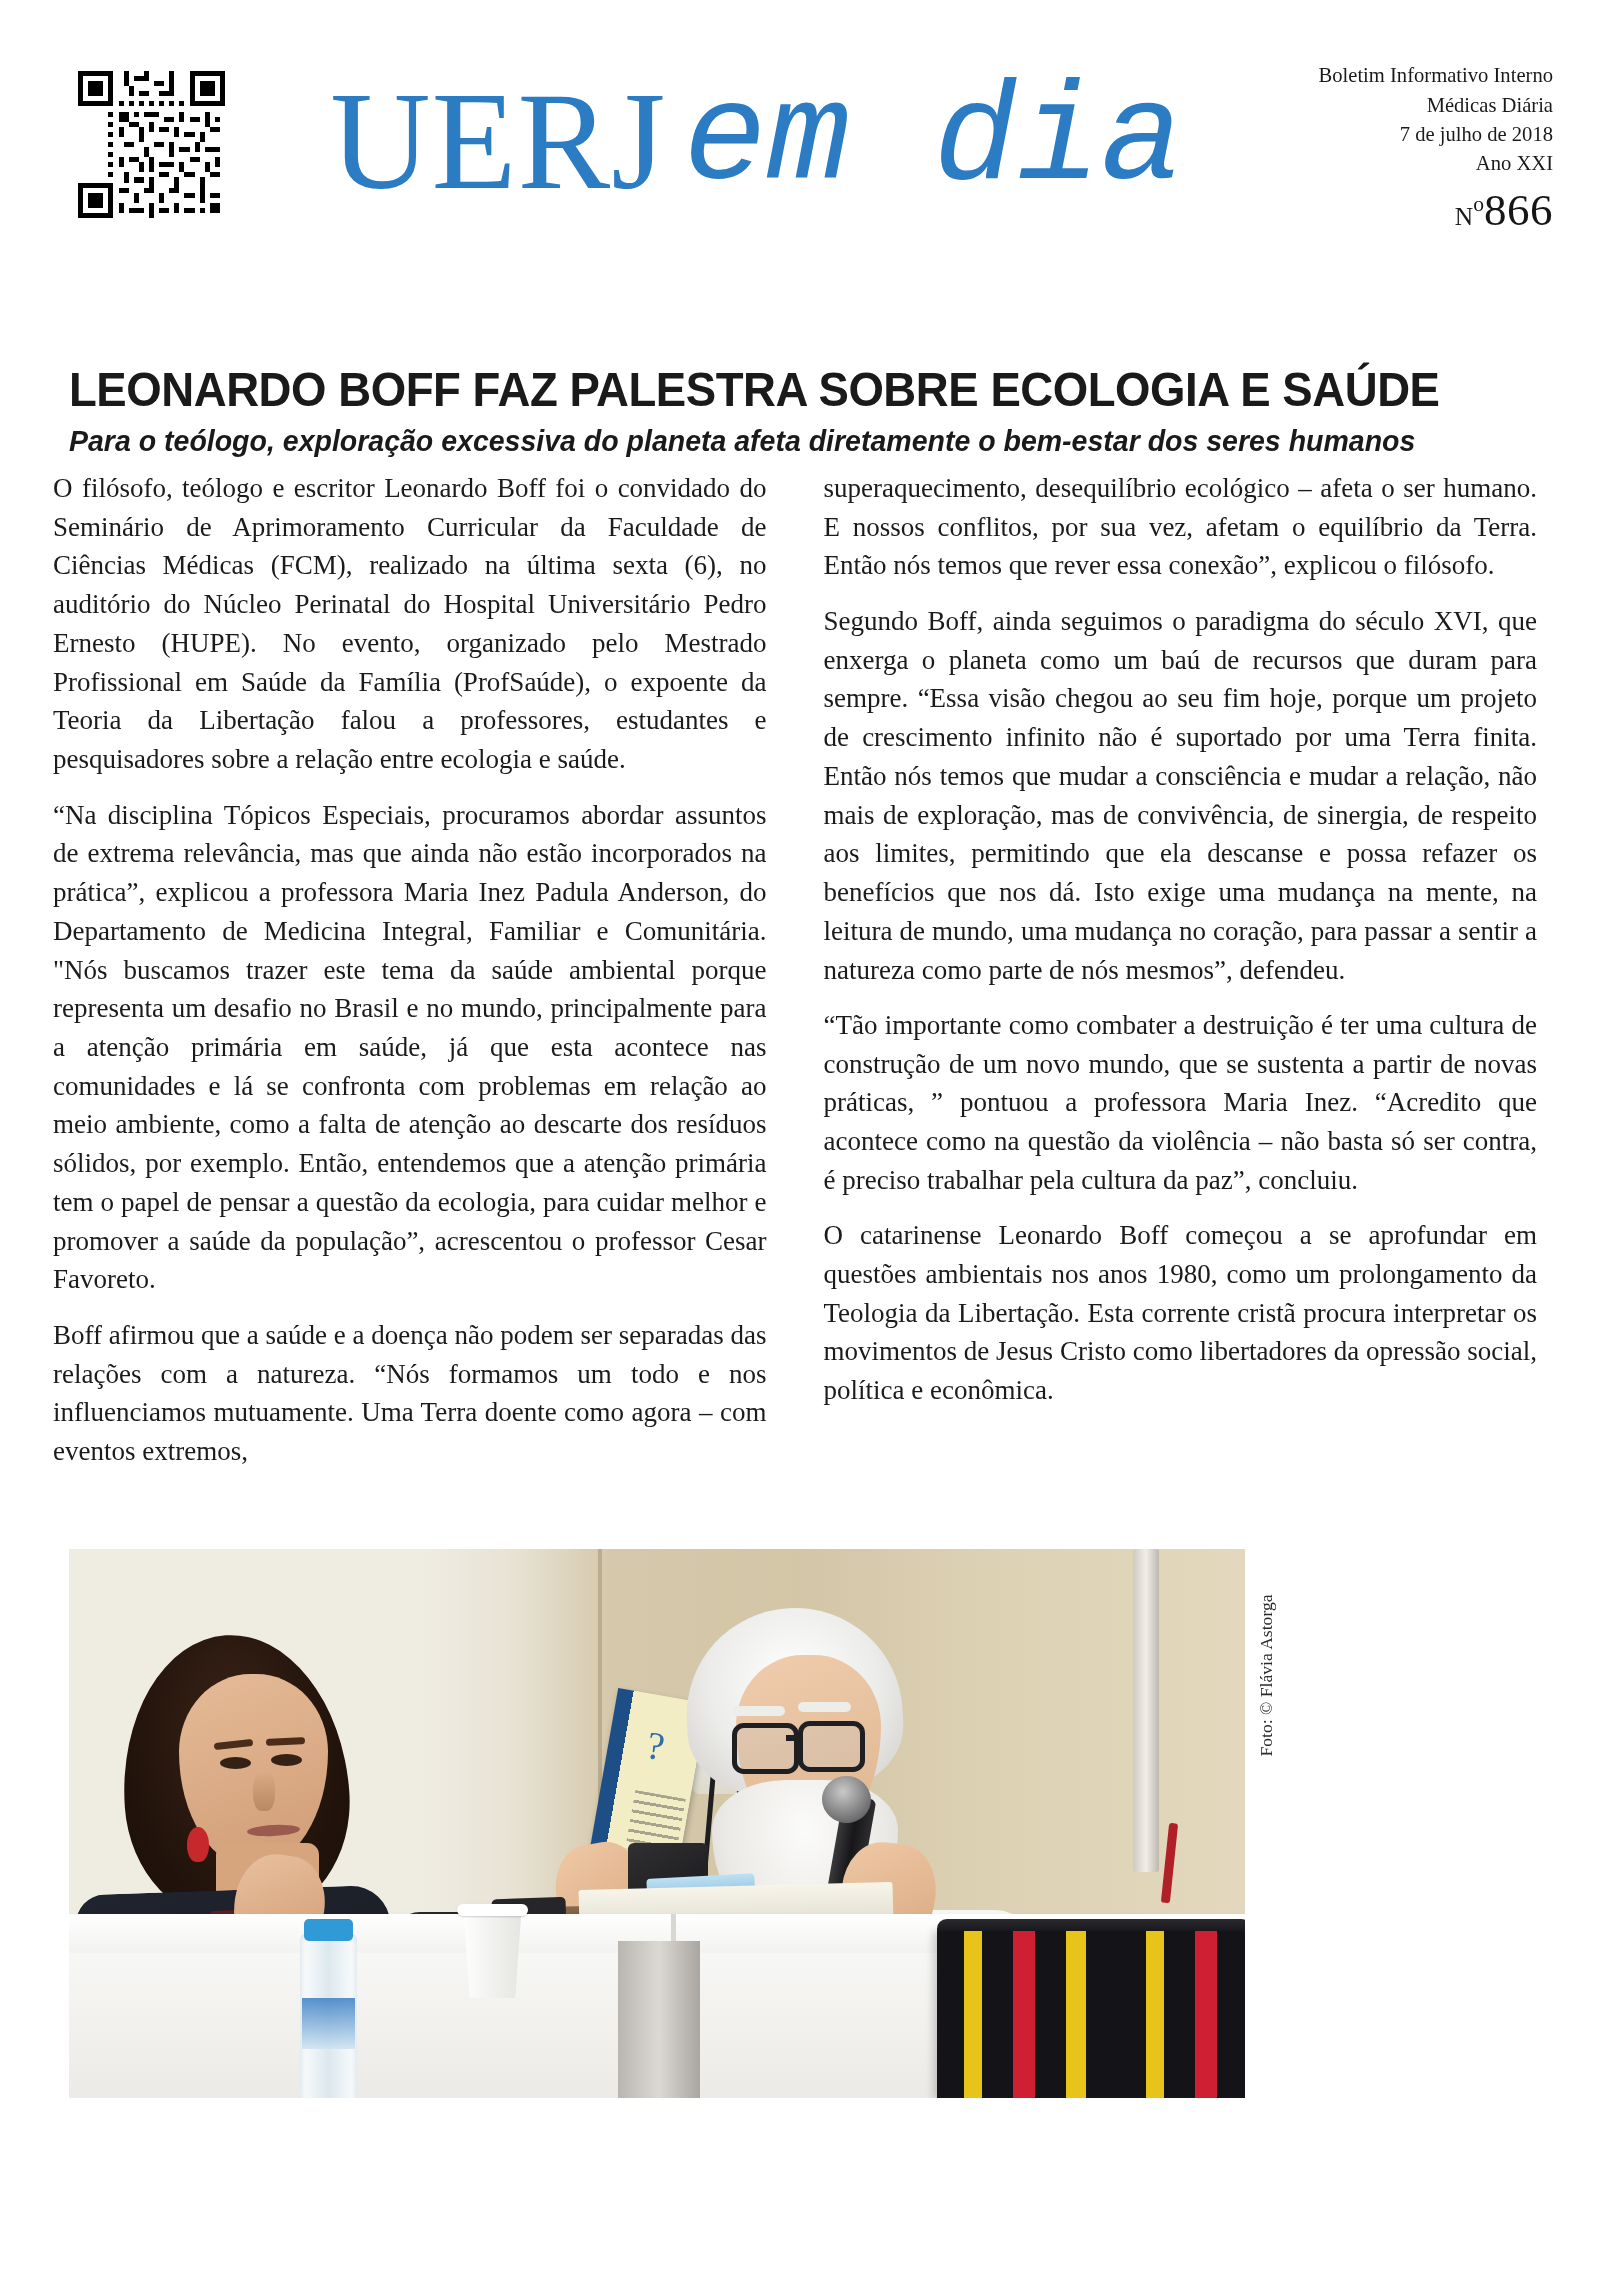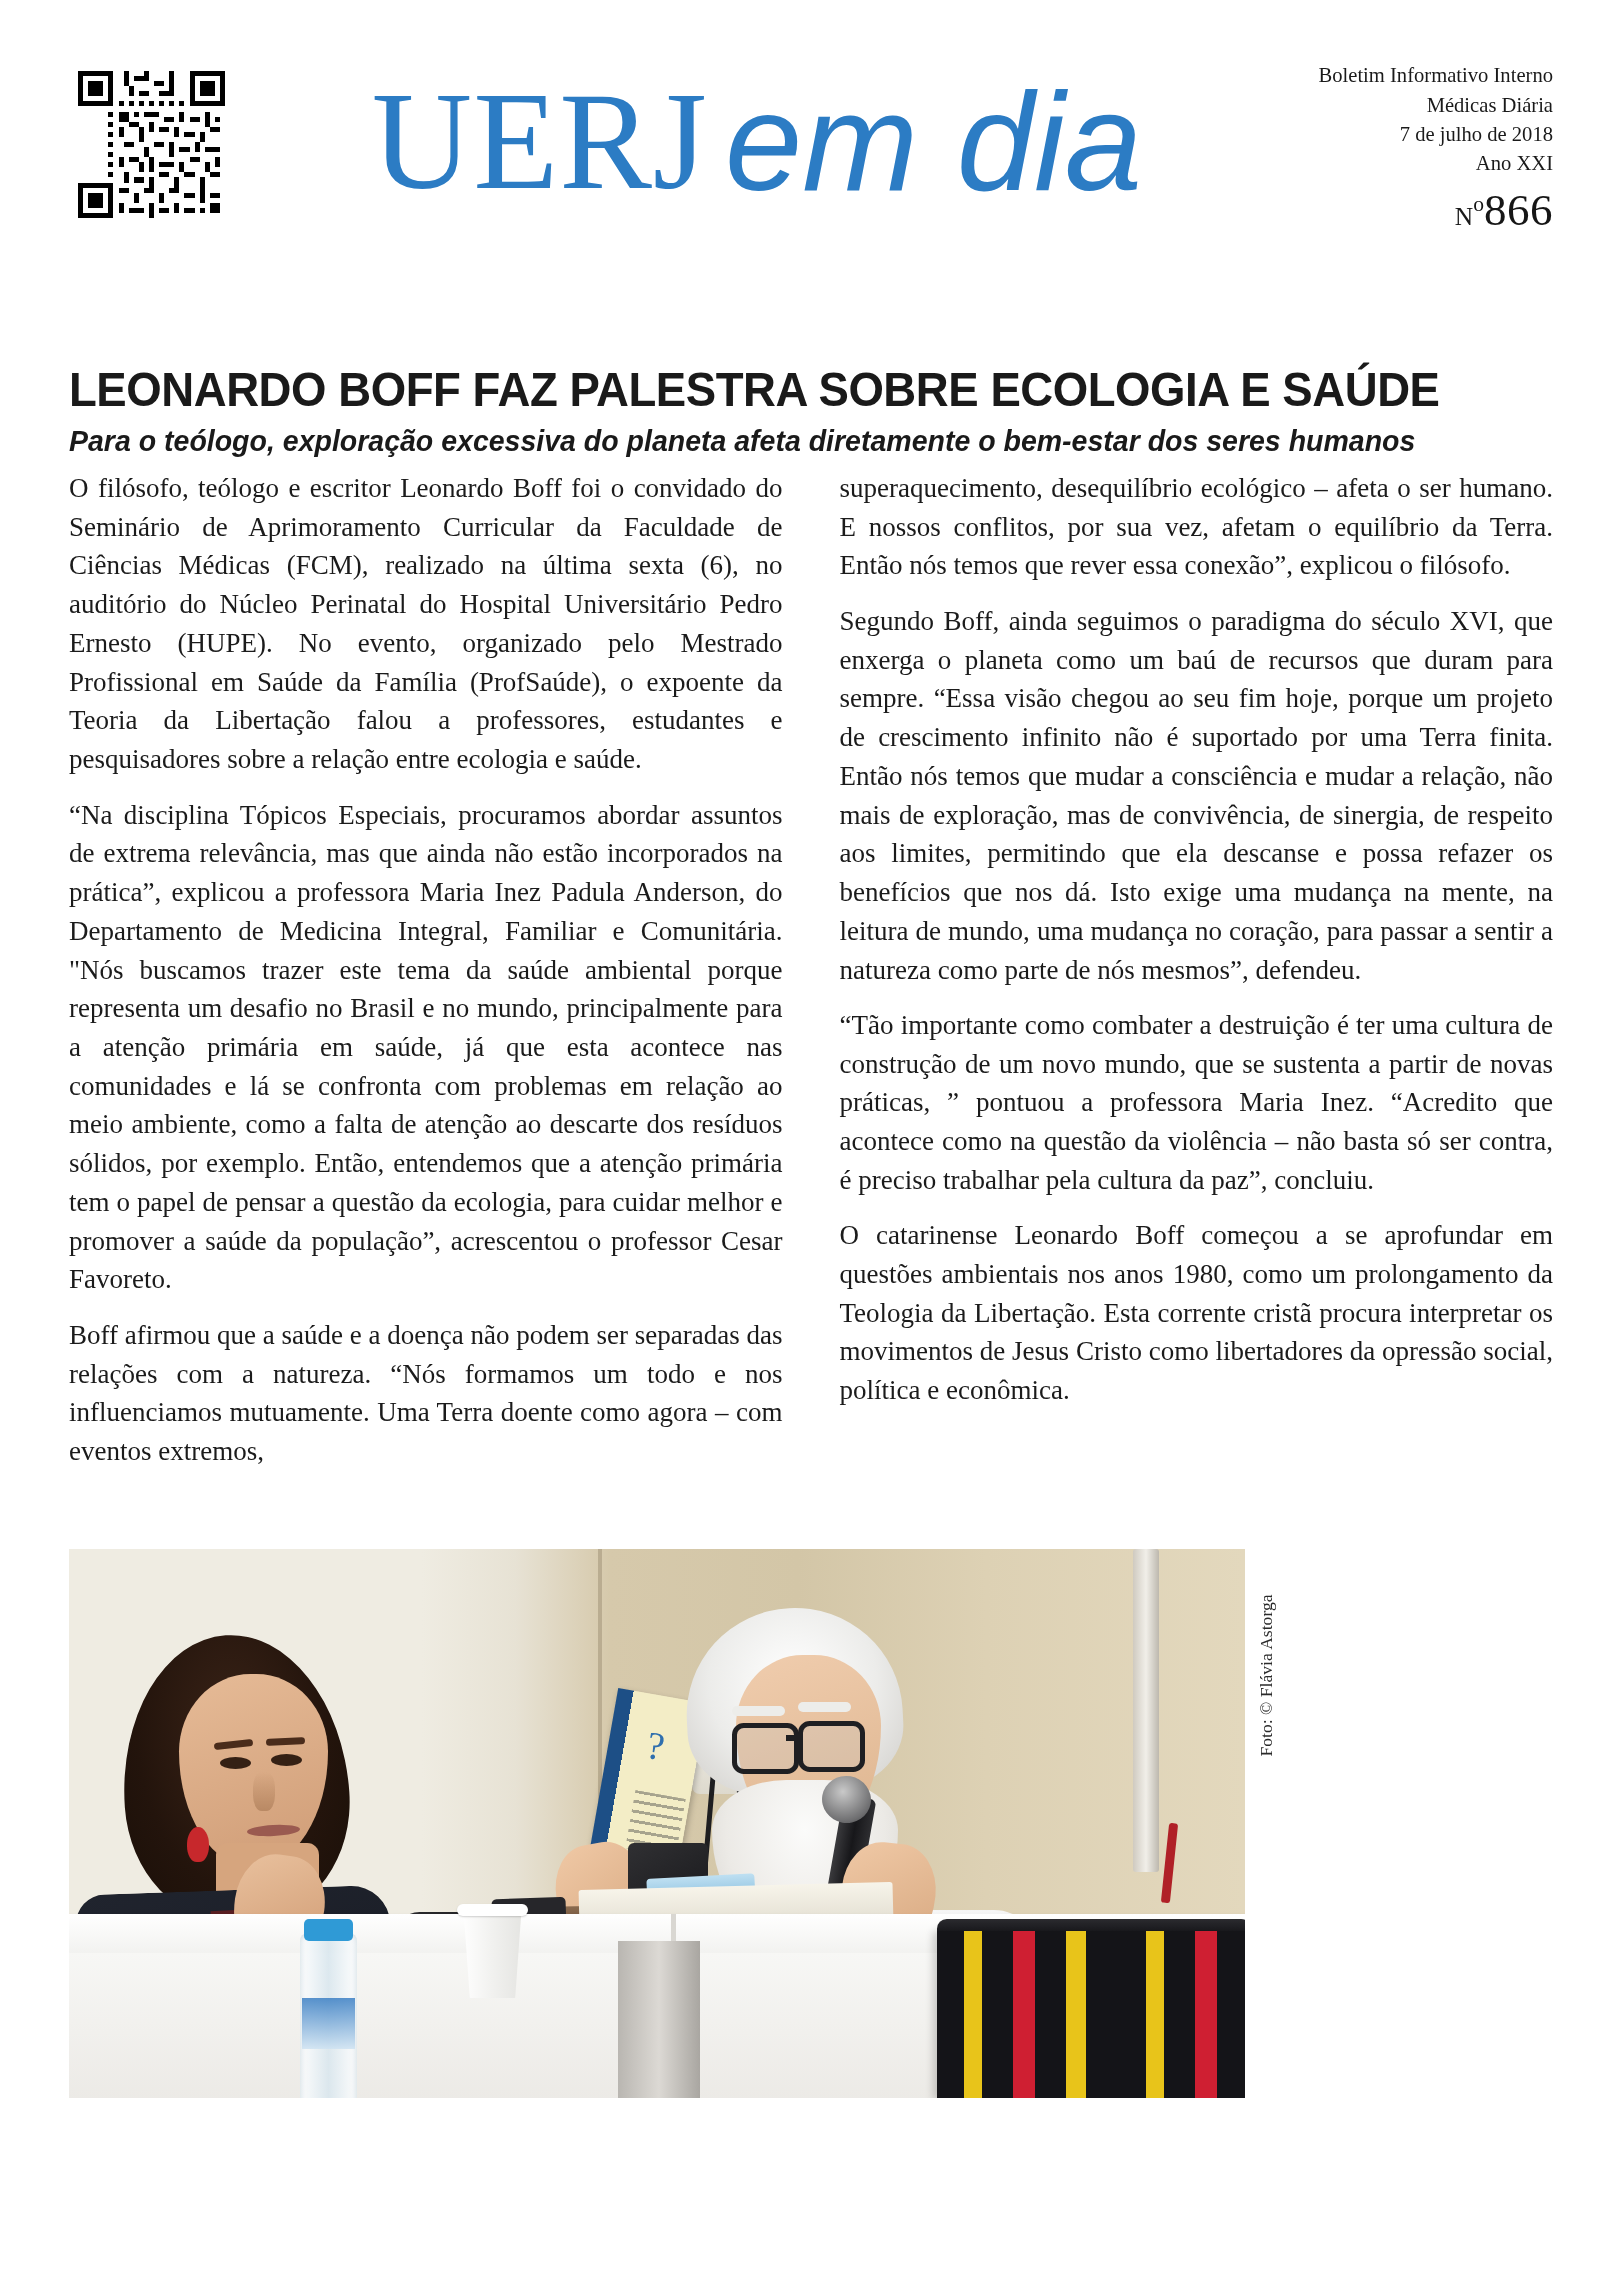--- a/index.html
+++ b/index.html
@@ -65,21 +65,21 @@
   }
   .title-uerj {
     font-family: "Liberation Serif", "DejaVu Serif", serif;
     font-size: 139px;
     line-height: 1;
     color: #2c7cc4;
     letter-spacing: 1px;
     white-space: nowrap;
   }
   .title-emdia {
-    font-family: Liberation Sans, sans-serif;
+    font-family: Liberation Mono, monospace;
     font-size: 139px;
     line-height: 1;
     color: #2c7cc4;
     font-style: italic;
     letter-spacing: 0px;
     white-space: nowrap;
     margin-left: 17px;
   }
 
   .edition {
@@ -139,21 +139,21 @@
     line-height: 1.2;
     color: #1a1a1a;
     transform: scaleX(0.95);
     transform-origin: left center;
     white-space: nowrap;
   }
 
   
   .columns {
     position: absolute;
-    left: 69px;
+    left: 53px;
     top: 469px;
     width: 1484px;
     height: 1068px;
     display: flex;
     gap: 57px;
   }
   .col {
     flex: 1 1 0;
     min-width: 0;
   }

